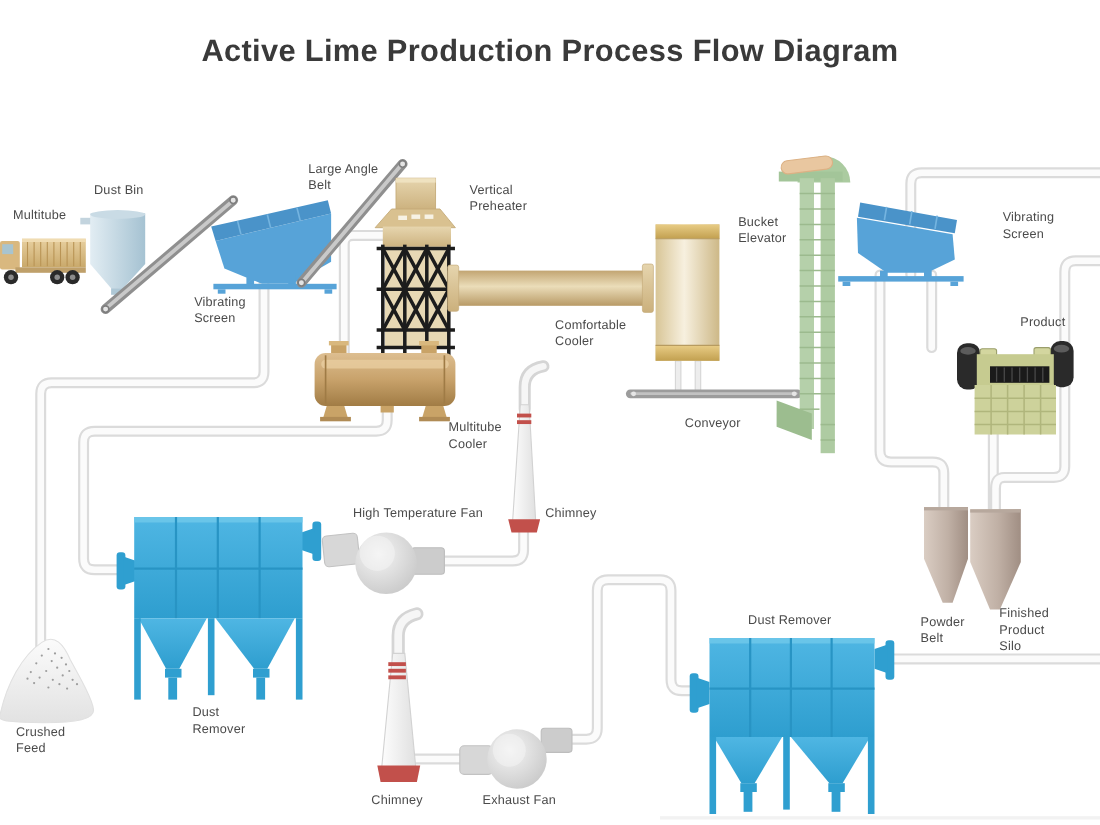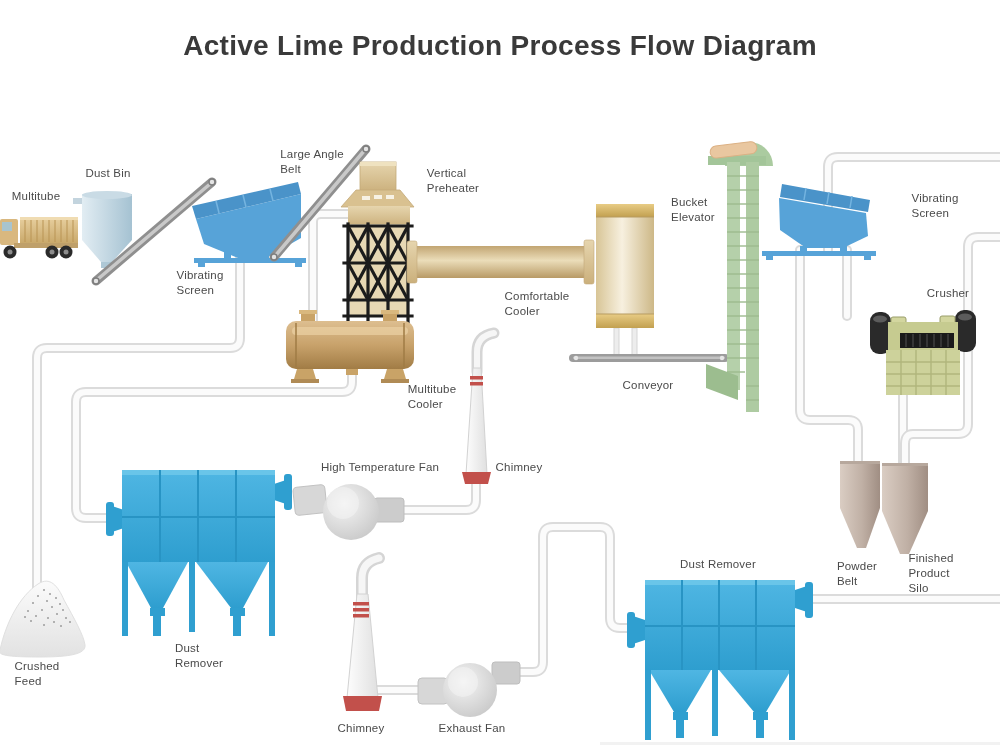--- a/index.html
+++ b/index.html
@@ -437,21 +437,21 @@
 <div class="lbl" style="left:200px;top:268px">Vibrating
 Screen</div>
 <div class="lbl" style="left:453px;top:166px">Vertical
 Preheater</div>
 <div class="lbl" style="left:537px;top:289px">Comfortable
 Cooler</div>
 <div class="lbl" style="left:693px;top:195px">Bucket
 Elevator</div>
 <div class="lbl" style="left:935px;top:191px">Vibrating
 Screen</div>
-<div class="lbl" style="left:948px;top:286px">Crusher</div>
+<div class="lbl" style="left:948px;top:286px">Product</div>
 <div class="lbl" style="left:648px;top:378px">Conveyor</div>
 <div class="lbl" style="left:432px;top:382px">Multitube
 Cooler</div>
 <div class="lbl" style="left:380px;top:460px">High Temperature Fan</div>
 <div class="lbl" style="left:519px;top:460px">Chimney</div>
 <div class="lbl" style="left:199px;top:641px">Dust
 Remover</div>
 <div class="lbl" style="left:37px;top:659px">Crushed
 Feed</div>
 <div class="lbl" style="left:361px;top:721px">Chimney</div>

